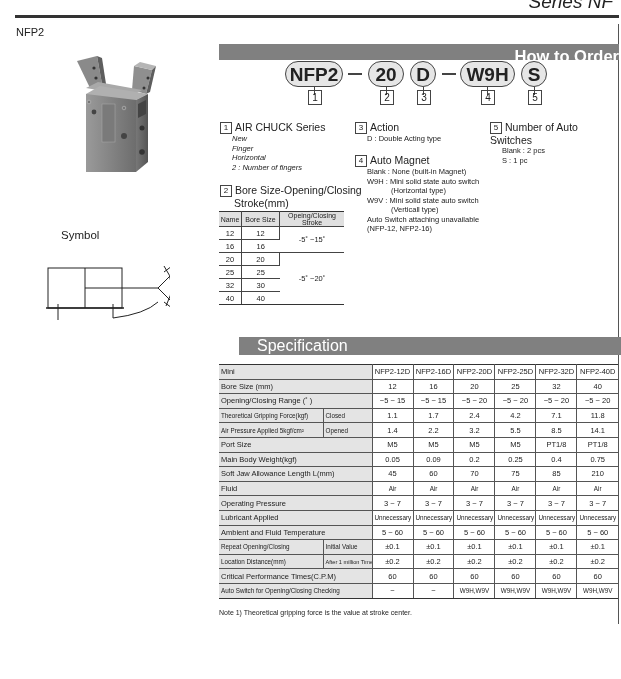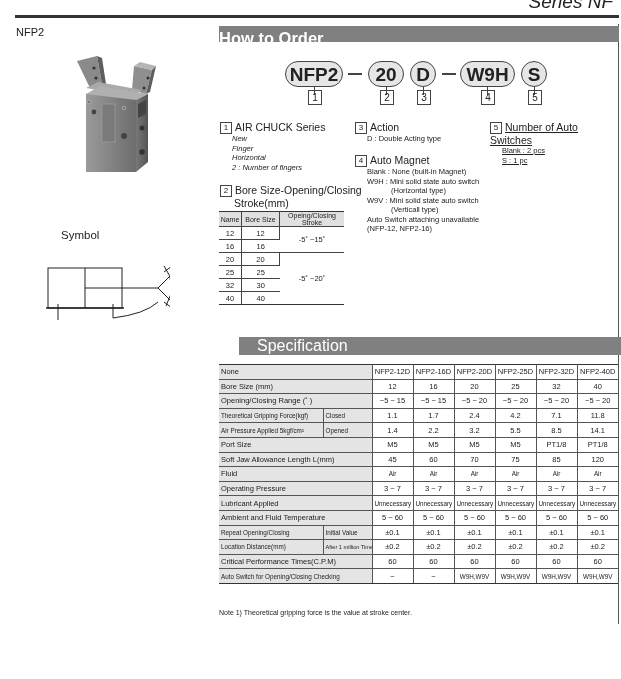--- a/index.html
+++ b/index.html
@@ -7,21 +7,21 @@
   .abs{position:absolute;}
   .series-title{right:8px;top:-9px;font-size:19px;font-style:italic;color:#222;}
   .top-rule{left:15px;top:15px;width:604px;height:3px;background:#333;}
   .page-edge{left:618px;top:24px;width:1px;height:600px;background:#555;}
   .model-label{left:16px;top:26px;font-size:11px;color:#222;}
   .product-img{left:72px;top:56px;width:90px;height:120px;}
   .symbol-label{left:41px;top:229px;font-size:11.5px;color:#222;margin-left:20px;}
   .symbol{left:40px;top:262px;width:130px;height:62px;}
 
   .band{background:#808080;color:#fff;}
-  .howto-band{left:219px;top:26px;width:400px;height:16px;text-align:left;font-size:16.5px;font-weight:bold;line-height:24px;}
+  .howto-band{left:219px;top:44px;width:400px;height:16px;text-align:right;font-size:16.5px;font-weight:bold;line-height:24px;}
   .code-row{left:285px;top:61px;height:28px;}
   .pill{position:absolute;top:0;height:26px;border:1.5px solid #444;border-radius:14px;background:#e6e6e6;font-weight:bold;font-size:19px;line-height:26px;text-align:center;color:#222;box-sizing:border-box;}
   .dash{position:absolute;top:12px;height:1.5px;width:14px;background:#444;}
   .stem{position:absolute;width:1px;height:8px;background:#444;top:26px;}
   .numbox{position:absolute;top:90px;width:12px;height:13px;border:1px solid #444;font-size:10px;line-height:13px;text-align:center;color:#222;}
 
   .sec-h{font-size:10.5px;color:#222;}
   .sec-h .bx{display:inline-block;width:10px;height:10px;border:1px solid #444;font-size:8px;line-height:10px;text-align:center;margin-right:3px;vertical-align:1px;}
   .sec-t{font-size:7.5px;line-height:9.5px;color:#222;}
 
@@ -186,21 +186,21 @@
     <div>Blank : None (built-in Magnet)</div>
     <div>W9H : Mini solid state auto switch</div>
     <div style="padding-left:24px;">(Horizontal type)</div>
     <div>W9V : Mini solid state auto switch</div>
     <div style="padding-left:24px;">(Verticall type)</div>
     <div>Auto Switch attaching unavailable</div>
     <div>(NFP-12, NFP2-16)</div>
   </div>
 </div>
 
-<div class="abs" style="left:490px;top:121px;text-decoration:underline;">
+<div class="abs" style="left:490px;top:121px;">
   <div class="sec-h"><span class="bx">5</span><span>Number of Auto Switches</span></div>
   <div class="sec-t" style="padding-left:12px;">
     <div>Blank : 2 pcs</div>
     <div>S : 1 pc</div>
   </div>
 </div>
 
 <div class="abs band spec-band">Specification</div>
 
 <table class="abs spec-tbl">
@@ -209,21 +209,21 @@
       <col style="width:49px">
       <col>
       <col>
       <col>
       <col>
       <col>
       <col>
     </colgroup>
   <tbody>
       <tr>
-    <td class="lbl" colspan="2">None</td>
+    <td class="lbl" colspan="2">Mini</td>
     <td>NFP2-12D</td>
         <td>NFP2-16D</td>
         <td>NFP2-20D</td>
         <td>NFP2-25D</td>
         <td>NFP2-32D</td>
         <td>NFP2-40D</td>
   </tr>
   <tr>
         <td class="lbl" colspan="2">Bore Size (mm)</td>
         <td>12</td>
@@ -265,27 +265,36 @@
   <tr>
         <td class="lbl" colspan="2">Port Size</td>
         <td>M5</td>
         <td>M5</td>
         <td>M5</td>
         <td>M5</td>
         <td>PT1/8</td>
         <td>PT1/8</td>
       </tr>
   <tr>
+        <td class="lbl" colspan="2">Main Body Weight(kgf)</td>
+        <td>0.05</td>
+        <td>0.09</td>
+        <td>0.2</td>
+        <td>0.25</td>
+        <td>0.4</td>
+        <td>0.75</td>
+      </tr>
+  <tr>
         <td class="lbl" colspan="2">Soft Jaw Allowance Length L(mm)</td>
         <td>45</td>
         <td>60</td>
         <td>70</td>
         <td>75</td>
         <td>85</td>
-        <td>120</td>
+        <td>210</td>
       </tr>
   <tr>
         <td class="lbl" colspan="2">Fluid</td>
         <td class="small">Air</td>
         <td class="small">Air</td>
         <td class="small">Air</td>
         <td class="small">Air</td>
         <td class="small">Air</td>
         <td class="small">Air</td>
       </tr>

